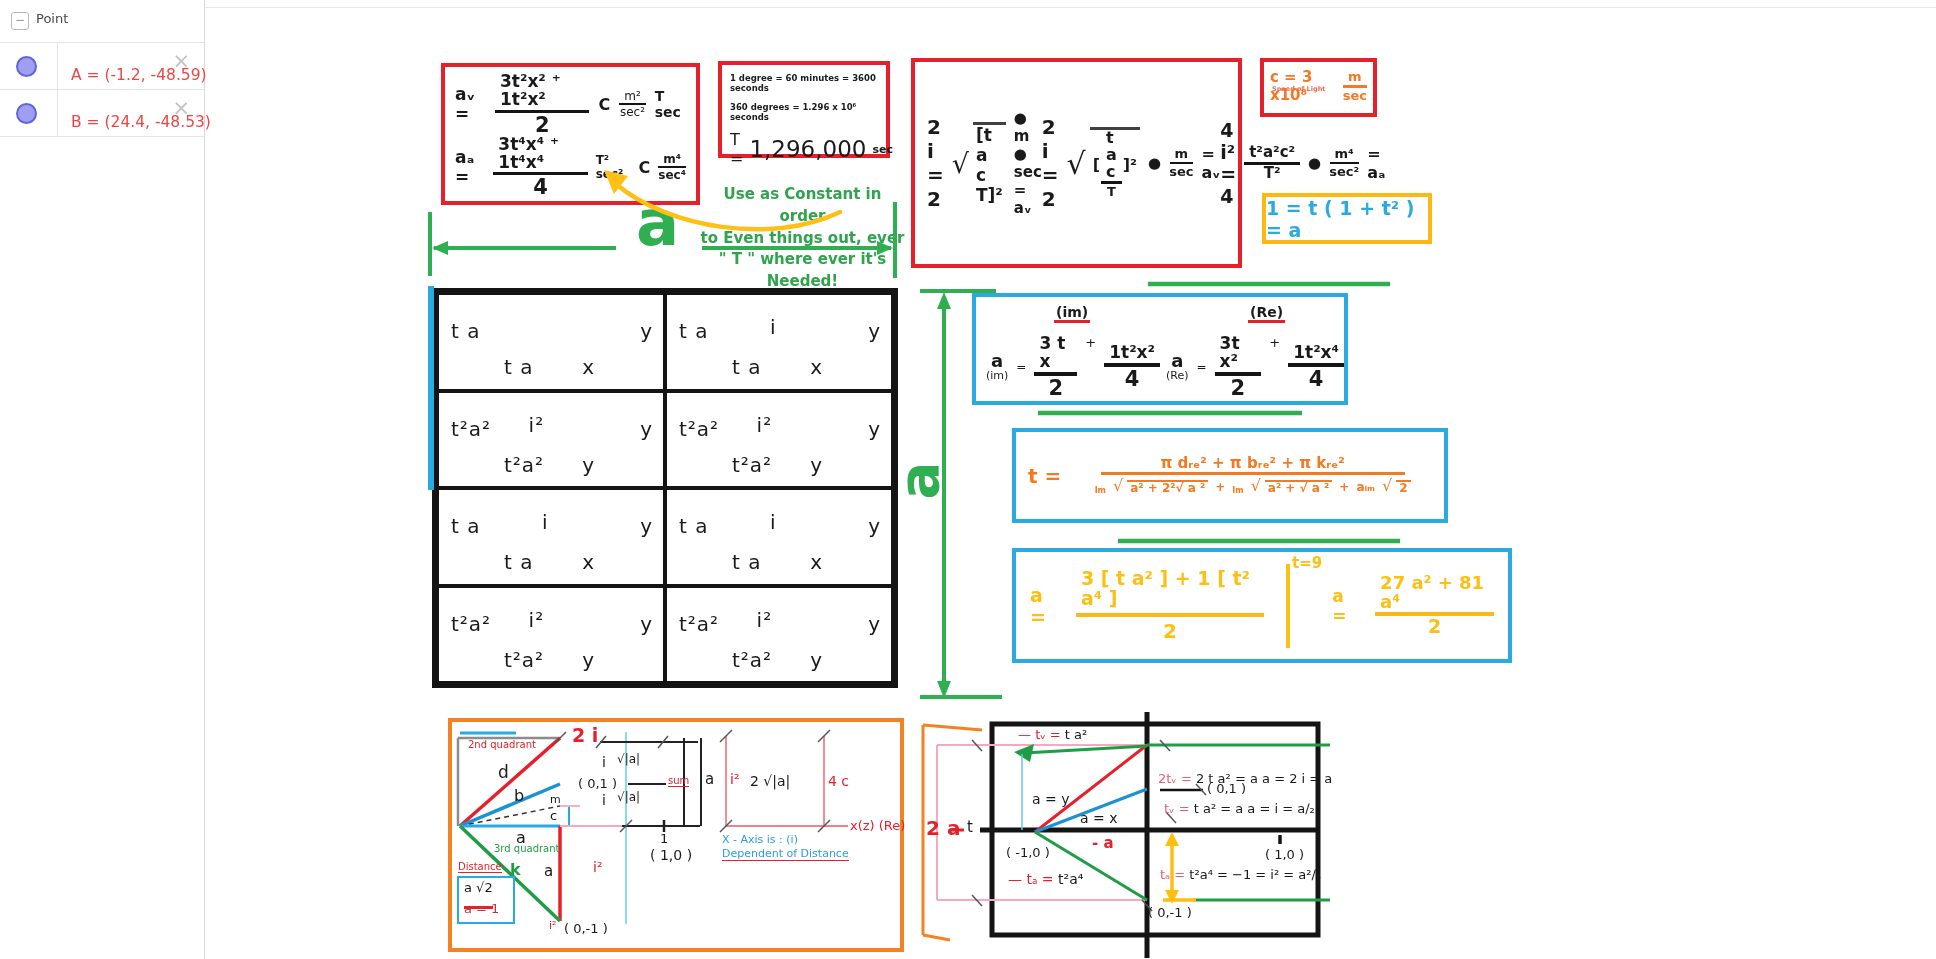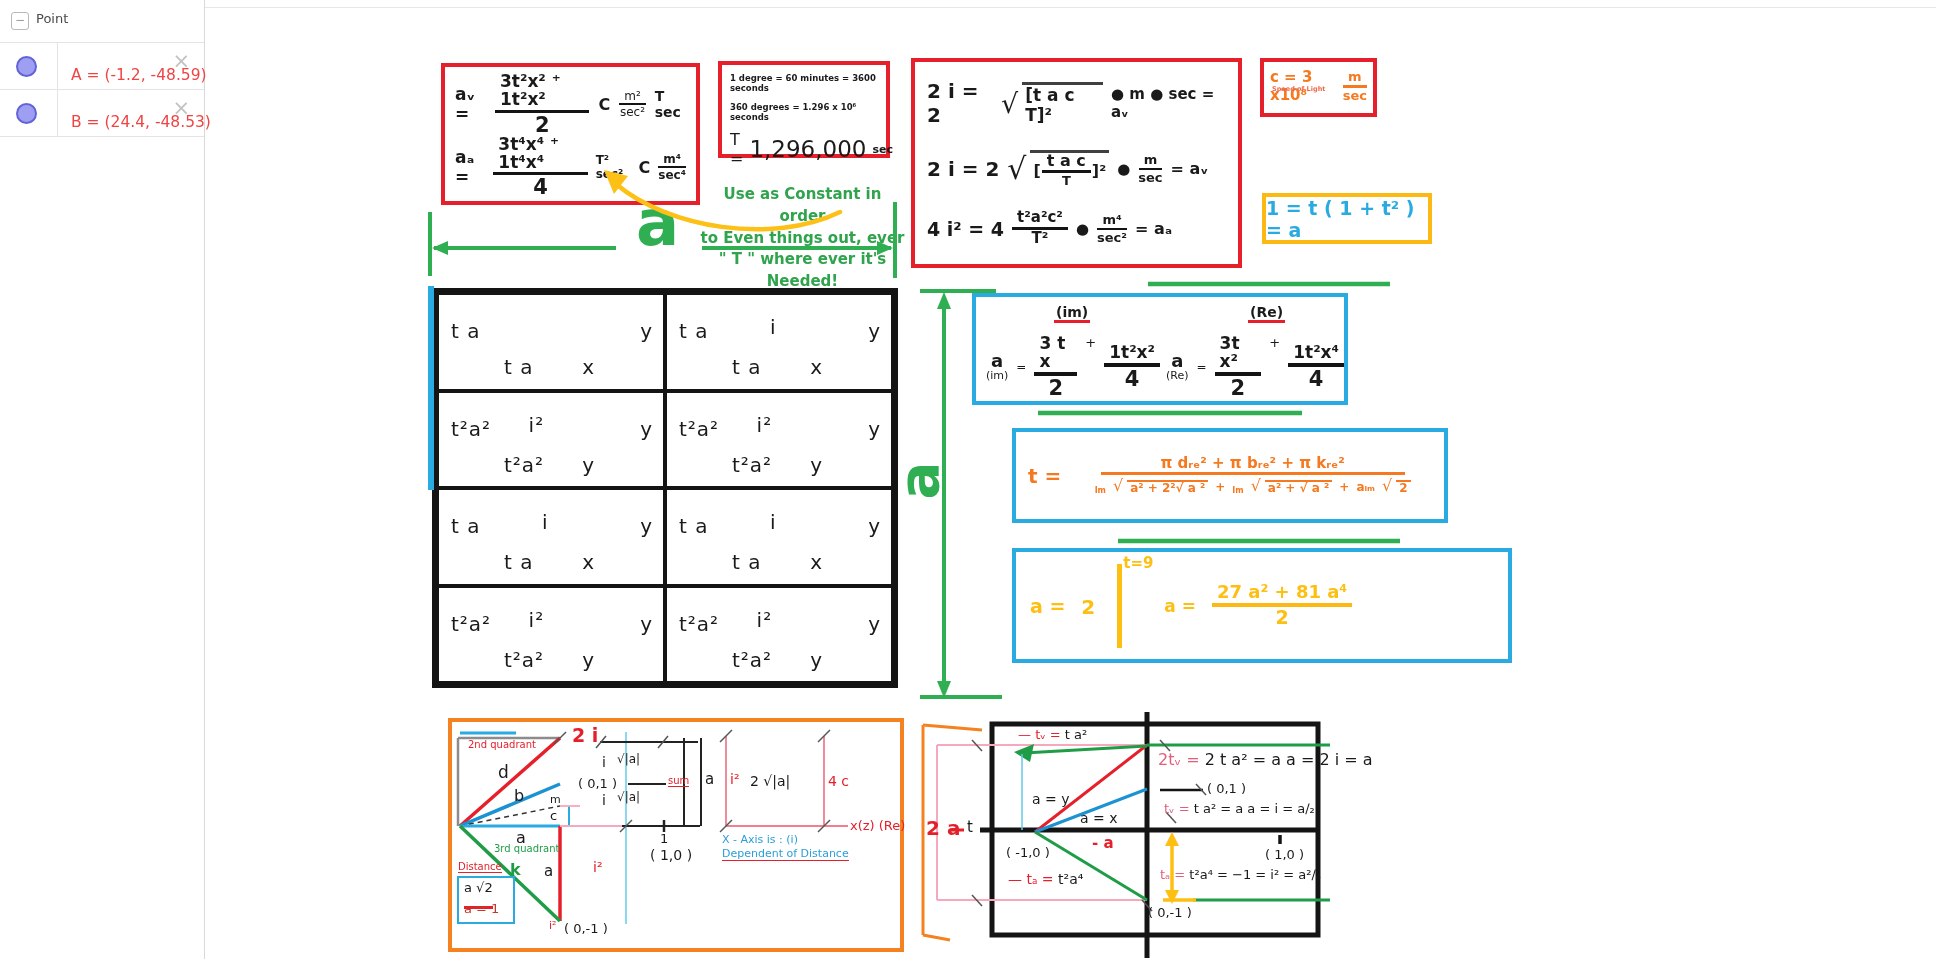--- a/index.html
+++ b/index.html
@@ -25,21 +25,21 @@
   .frac{display:inline-flex;flex-direction:column;align-items:center;vertical-align:middle;line-height:1.05;}
   .frac .num{border-bottom:3px solid #141414;padding:0 5px 1px;}
   .frac .den{padding-top:1px;}
   .ofr .num{border-bottom:3px solid #f47920;}
   .yfr .num{border-bottom:4px solid #fdb913;}
   .row{display:flex;align-items:center;}
   .sqrt{font-weight:400;}
   .ovl{border-top:3px solid #404040;padding:0 3px;}
   .b600{font-weight:600;}
   
-  #eqbox{display:flex;flex-direction:column;justify-content:space-around;padding:6px 12px;}
+  #eqbox{display:flex;flex-direction:row;justify-content:space-around;padding:6px 12px;}
   #eqbox .row{gap:8px;font-weight:600;}
   
   #tgrid{position:absolute;display:grid;grid-template-columns:1fr 1fr;grid-template-rows:repeat(4,1fr);border:5px solid #141414;box-sizing:border-box;background:#fff;}
   .tcell{position:relative;border:2.5px solid #141414;font-size:20px;font-weight:500;letter-spacing:1px;}
   .tcell span{position:absolute;white-space:nowrap;}
   .ca{left:12px;top:24px;} .cb{left:46%;top:20px;} .cc{right:10px;top:24px;}
   .cd{left:29%;top:60px;} .ce{left:64%;top:60px;}
   
   #note{position:absolute;color:#2fa44c;font-weight:600;font-size:15px;text-align:center;line-height:1.45;width:205px;}
   .ga{position:absolute;color:#2fae52;font-weight:600;}
@@ -322,20 +322,21 @@
       <span>aᵢₘ</span>
         <span class="sqrt" style="font-size:16px">√</span>
         <span style="border-top:2px solid #f47920;padding:0 3px;margin-left:-3px">2</span>
     </span>
   </span>
 </div>
 
 <div class="bbox" style="left:1012px;top:548px;width:500px;height:115px;display:flex;align-items:center;gap:16px;padding:4px 14px;color:#fcbf12;">
   <span style="font-size:19px;font-weight:600">a =</span>
   <span class="frac yfr">
+      <span class="num" style="font-size:19px;font-weight:600;padding-bottom:4px">3 [ t a² ]  +  1 [ t²  a⁴ ]</span>
       <span class="den" style="font-size:20px;font-weight:600;padding-top:4px">2</span>
     </span>
   <span style="position:relative;width:5px;height:84px;background:#fcbf12;margin-left:6px;">
     <span class="lab" style="left:6px;top:-8px;font-size:15px;font-weight:600">t=9</span>
   </span>
   <span style="font-size:17px;font-weight:600;margin-left:26px">a  =</span>
   <span class="frac yfr">
       <span class="num" style="font-size:18px;font-weight:600">27 a² + 81 a⁴</span>
       <span class="den" style="font-size:19px;font-weight:600">2</span>
     </span>
@@ -457,19 +458,19 @@
     </g>
   </svg>
   <span class="lab red b600" style="left:6px;top:106px;font-size:20px">2 a</span>
   <span class="lab" style="left:47px;top:108px;font-size:15px">t</span>
   <span class="lab" style="left:98px;top:16px;font-size:13px"><span class="red">— tᵥ =</span> <span>t a²</span></span>
   <span class="lab" style="left:112px;top:80px;font-size:14px">a = y</span>
   <span class="lab" style="left:160px;top:99px;font-size:14px">a = x</span>
   <span class="lab" style="left:86px;top:134px;font-size:13px">( -1,0 )</span>
   <span class="lab red b600" style="left:172px;top:124px;font-size:15px">- a</span>
   <span class="lab" style="left:88px;top:160px;font-size:14px"><span class="red">— tₐ =</span> <span>t²a⁴</span></span>
-  <span class="lab" style="left:238px;top:40px;font-size:16px"><span class="pnk">2tᵥ =</span> <span>2 t a² =  a  a   =  2 i  =   a</span></span>
+  <span class="lab" style="left:238px;top:60px;font-size:13px"><span class="pnk">2tᵥ =</span> <span>2 t a² =  a  a   =  2 i  =   a</span></span>
   <span class="lab" style="left:287px;top:70px;font-size:13px">( 0,1 )</span>
   <span class="lab" style="left:244px;top:90px;font-size:13px"><span class="pnk">tᵥ =</span> <span>t a² =   a   a   =   i   =   a∕₂</span></span>
   <span class="lab" style="left:345px;top:136px;font-size:13px">( 1,0 )</span>
   <span class="lab" style="left:240px;top:156px;font-size:13px"><span class="pnk">tₐ =</span> <span>t²a⁴ = −1  =  i²  =  a²∕₄</span></span>
   <span class="lab" style="left:228px;top:194px;font-size:13px">( 0,-1 )</span>
 </div>
 
 </body></html>

